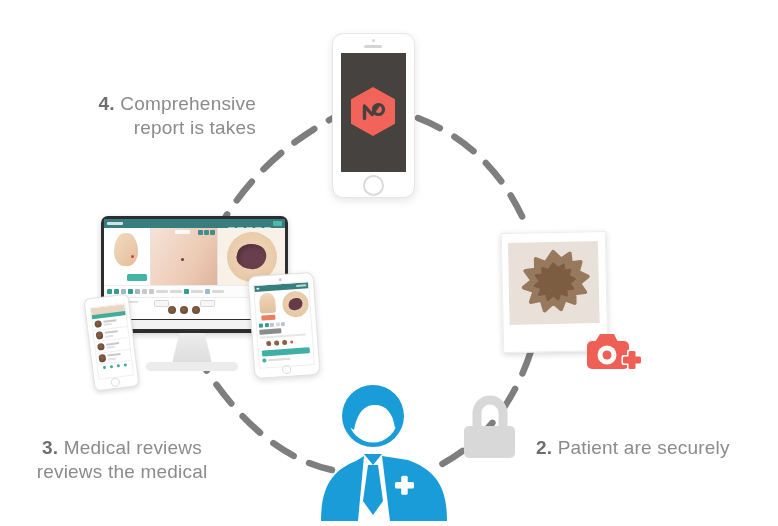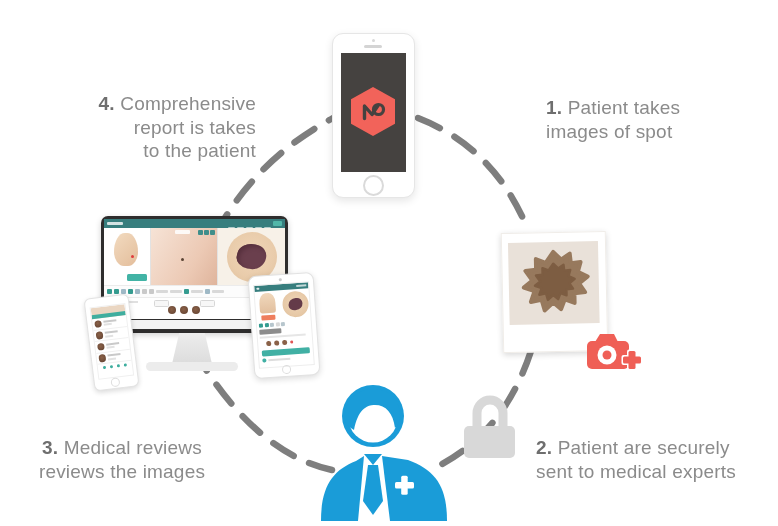--- a/index.html
+++ b/index.html
@@ -137,43 +137,37 @@
 
 <div class="canvas">
 
   <svg class="arcs" width="778" height="526" aria-hidden="true">
     <path class="arc" d="M215,235 Q255,160 333,118"></path>
     <path class="arc" d="M418,118 Q495,148 528,230"></path>
     <path class="arc" d="M531,351 Q505,430 442,464"></path>
     <path class="arc" d="M332,470 Q262,455 205,368"></path>
   </svg>
 
-  <div class="step-label step1">
-    <span class="step-num">1.</span>
-    <span>Patient takes</span><br>
-    <span>images of spot</span>
-  </div>
 
   <div class="step-label step2">
     <span class="step-num">2.</span>
     <span>Patient are securely</span><br>
-    <span>sent to medical experts</span><br>
+    <br>
   </div>
 
   <div class="step-label step3">
     <span class="step-num">3.</span>
     <span>Medical reviews</span><br>
-    <span>reviews the images</span>
+    <span>reviews the medical</span>
   </div>
 
   <div class="step-label step4">
     <span class="step-num">4.</span>
     <span>Comprehensive</span><br>
     <span>report is takes</span><br>
-    <span>to the patient</span>
   </div>
 
   <div class="phone-top">
     <div class="pt-dot"></div>
     <div class="pt-speaker"></div>
     <div class="pt-screen">
       <div class="hexagon">
         <svg width="27" height="27" viewBox="0 0 27 27">
           <path d="M4.5,20.5 V8 L12,16.5 L18,7.5" fill="none" stroke="#454240" stroke-width="3.4" stroke-linecap="round" stroke-linejoin="round"></path>
           <circle cx="18.5" cy="11.5" r="5" fill="none" stroke="#454240" stroke-width="3.2"></circle>

